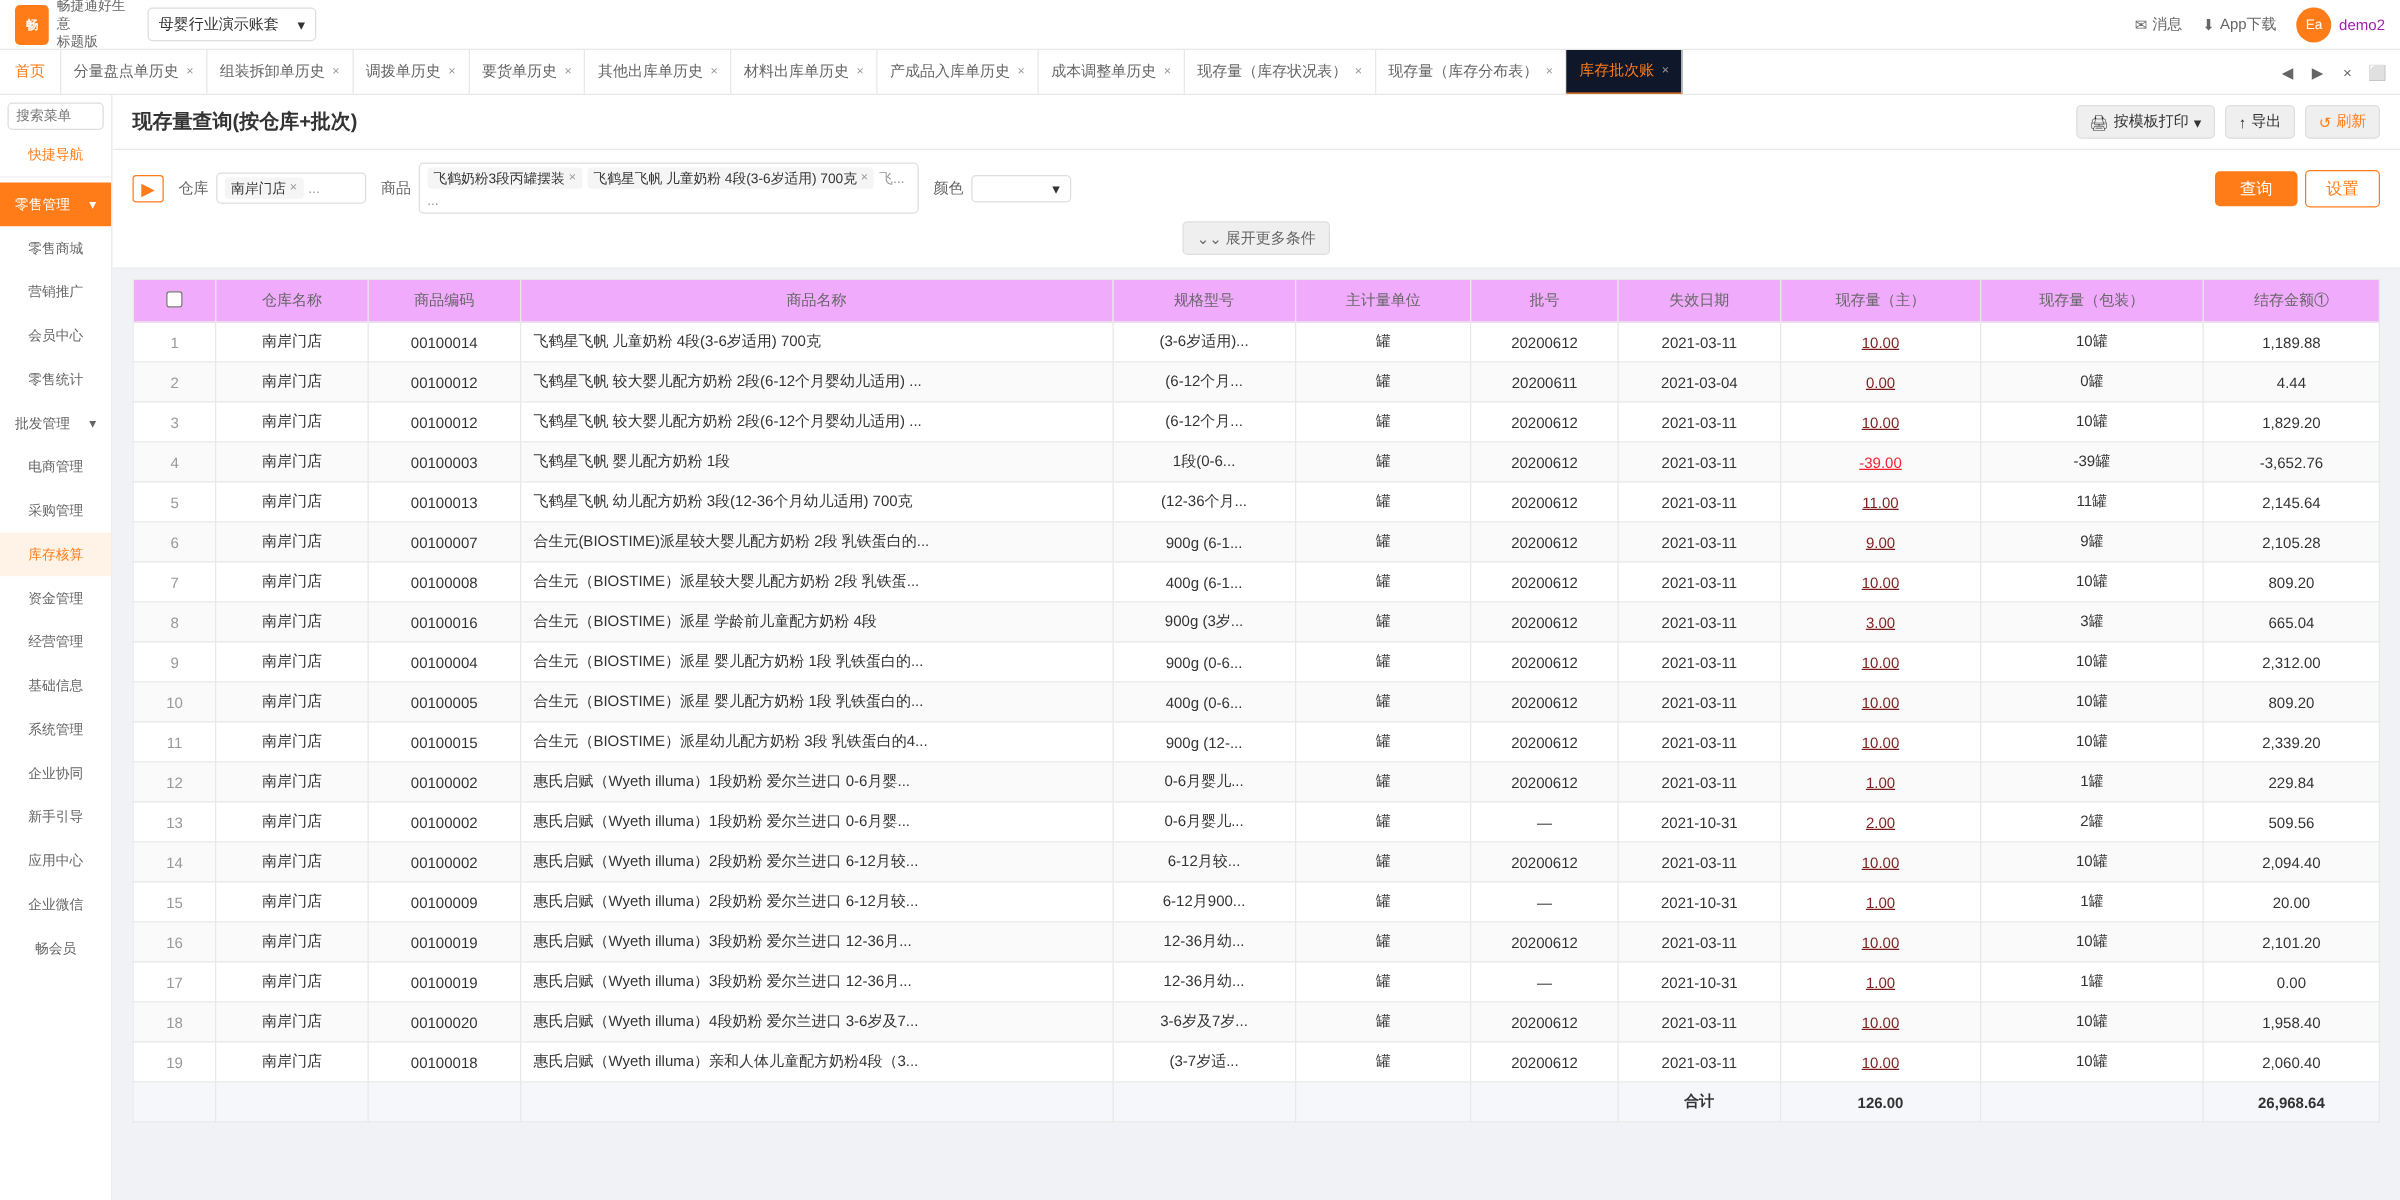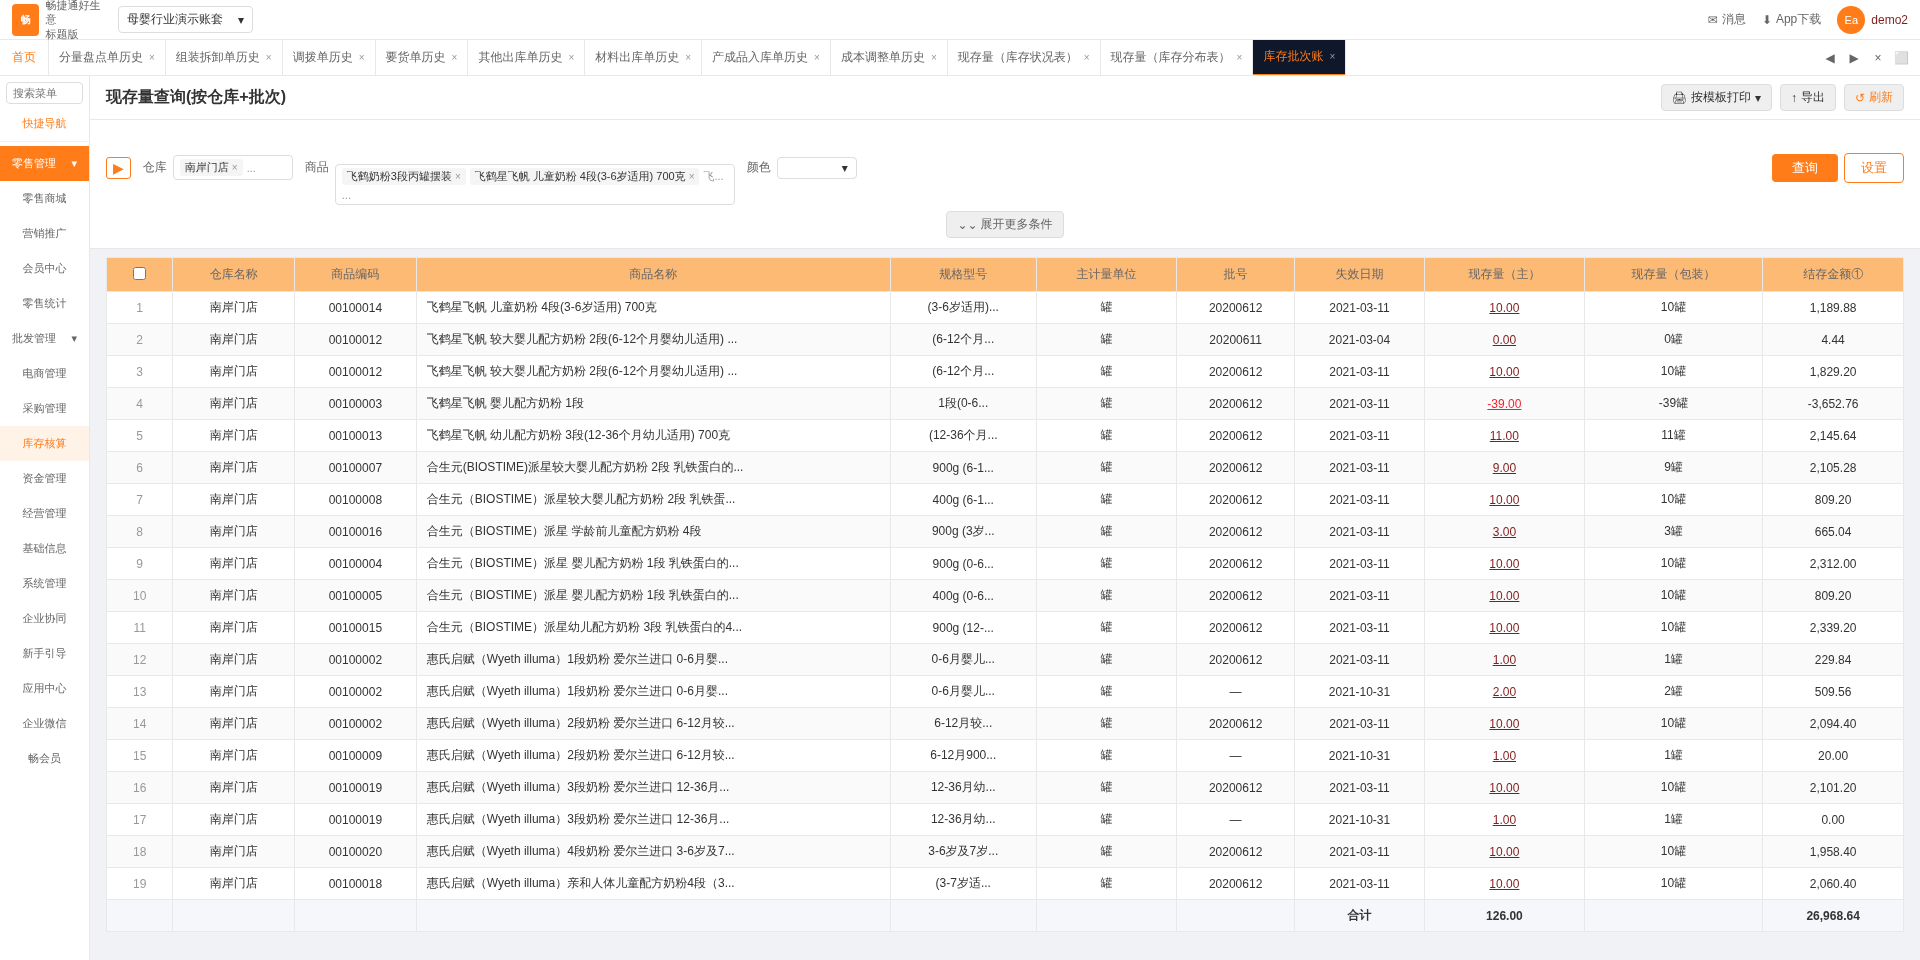--- a/index.html
+++ b/index.html
@@ -7,21 +7,21 @@
 
     
     .top-bar { height: 40px; background: #fff; display: flex; align-items: center; padding: 0 12px; border-bottom: 1px solid #e8e8e8; gap: 16px; }
     .logo-area { display: flex; align-items: center; gap: 6px; width: 90px; }
     .logo-icon { width: 32px; height: 32px; background: #ff7c19; border-radius: 4px; display: flex; align-items: center; justify-content: center; color: white; font-size: 10px; font-weight: bold; }
     .logo-text { font-size: 11px; color: #666; line-height: 1.3; }
     .dropdown-selector { display: flex; align-items: center; gap: 15px; padding: 4px 8px; border: 1px solid #ddd; border-radius: 4px; cursor: pointer; font-size: 12px; color: #333; }
     .top-right { margin-left: auto; display: flex; align-items: center; gap: 16px; }
     .top-btn { display: flex; align-items: center; gap: 4px; font-size: 12px; color: #666; cursor: pointer; }
     .avatar { width: 28px; height: 28px; border-radius: 50%; background: #ff7c19; display: flex; align-items: center; justify-content: center; color: white; font-size: 11px; }
-    .user-name { font-size: 12px; color: #7f1d1d; }
+    .user-name { font-size: 12px; color: #a21caf; }
 
     
     .tab-bar { height: 36px; background: #fff; display: flex; align-items: center; border-bottom: 1px solid #e8e8e8; overflow: hidden; }
     .tab-item { display: flex; align-items: center; padding: 0 10px; height: 36px; font-size: 12px; color: #666; cursor: pointer; border-right: 1px solid #e8e8e8; white-space: nowrap; gap: 4px; flex-shrink: 0; }
     .tab-item.active { color: #ff7c19; background: #0f172a; border-bottom: 2px solid #ff7c19; }
     .tab-close { font-size: 10px; color: #999; margin-left: 2px; cursor: pointer; }
     .tab-nav { display: flex; align-items: center; margin-left: auto; padding: 0 8px; gap: 4px; }
     .tab-nav-btn { width: 20px; height: 20px; display: flex; align-items: center; justify-content: center; cursor: pointer; color: #666; font-size: 12px; }
     .tab-home { padding: 0 12px; height: 36px; display: flex; align-items: center; font-size: 12px; color: #ff7c19; cursor: pointer; border-right: 1px solid #e8e8e8; }
 
@@ -58,21 +58,21 @@
     .filter-tag .close { color: #999; cursor: pointer; font-size: 10px; }
     .filter-more { color: #999; font-size: 11px; cursor: pointer; }
     .filter-expand { color: #666; font-size: 12px; cursor: pointer; display: flex; align-items: center; gap: 3px; padding: 4px 10px; border: 1px solid #ddd; border-radius: 4px; margin: 0 auto; margin-top: 6px; }
     .color-select { display: flex; align-items: center; border: 1px solid #ddd; border-radius: 4px; padding: 3px 8px; min-width: 80px; font-size: 12px; }
     .btn-query { background: #ff7c19; color: white; border: none; border-radius: 4px; padding: 5px 20px; font-size: 13px; cursor: pointer; }
     .btn-set { background: white; color: #ff7c19; border: 1px solid #ff7c19; border-radius: 4px; padding: 5px 16px; font-size: 13px; cursor: pointer; }
 
     
     .table-container { flex: 1; overflow: auto; padding: 0 16px 16px; background: #f0f2f5; }
     .data-table { width: 100%; border-collapse: collapse; background: #fff; margin-top: 8px; }
-    .data-table th { background: #fdba74; padding: 8px 14px; font-size: 12px; color: #666; font-weight: normal; border: 1px solid #e8e8e8; text-align: center; white-space: nowrap; }
+    .data-table th { background: #f0abfc; padding: 8px 14px; font-size: 12px; color: #666; font-weight: normal; border: 1px solid #e8e8e8; text-align: center; white-space: nowrap; }
     .data-table td { padding: 7px 10px; font-size: 12px; color: #333; border: 1px solid #e8e8e8; text-align: center; white-space: nowrap; }
     .data-table tr:nth-child(even) { background: #fafafa; }
     .data-table .row-num { color: #999; }
     .link-val { color: #7f1d1d; text-decoration: underline; cursor: pointer; }
     .neg-val { color: #f5222d; }
     .footer-row { background: #f5f7fa !important; }
     .footer-row td { font-weight: bold; color: #333; }
     .expand-btn { color: #ff7c19; cursor: pointer; font-size: 14px; padding: 2px 6px; border: 1px solid #ff7c19; border-radius: 3px; background: white; }
   </style>
 </head>
@@ -267,21 +267,21 @@
             <div class="filter-tag">
               <span>南岸门店</span>
               <span class="close">×</span>
             </div>
             <span class="filter-more">...</span>
           </div>
         </div>
 
         <div class="filter-item">
           <span class="filter-label">商品</span>
-          <div class="filter-tag-container" style="max-width:400px;margin-top:34px;">
+          <div class="filter-tag-container" style="max-width:400px;">
             <div class="filter-tag">
               <span>飞鹤奶粉3段丙罐摆装</span>
               <span class="close">×</span>
             </div>
             <div class="filter-tag">
               <span>飞鹤星飞帆 儿童奶粉 4段(3-6岁适用) 700克</span>
               <span class="close">×</span>
             </div>
             <span class="filter-more">飞...</span>
             <span class="filter-more">...</span>

